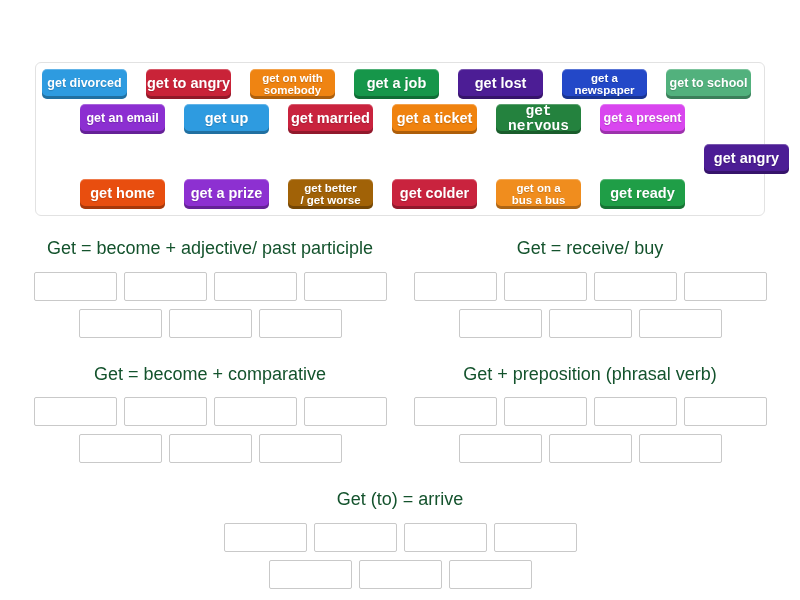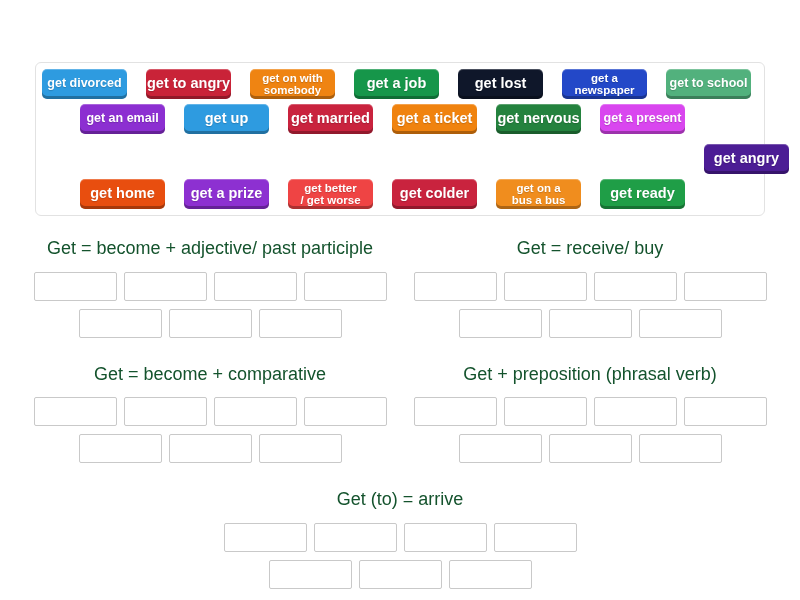--- a/index.html
+++ b/index.html
@@ -50,39 +50,39 @@
 <body>
 
 <div class="page">
   <div class="tray" id="tray">
       <div class="tray-row">
         <div class="chip small" style="background: rgb(46, 155, 224);">get divorced</div>
         <div class="chip" style="background: rgb(201, 35, 56);">get to angry</div>
         <div class="chip xs" style="background: rgb(239, 132, 18);">get on with
 somebody</div>
         <div class="chip" style="background: rgb(22, 150, 74);">get a job</div>
-        <div class="chip" style="background: #0f172a;">get lost</div>
+        <div class="chip" style="background: #4c1d95;">get lost</div>
         <div class="chip xs" style="background: rgb(35, 72, 200);">get a
 newspaper</div>
         <div class="chip small" style="background: rgb(82, 177, 125);">get to school</div>
       </div>
       <div class="tray-row">
         <div class="chip small" style="background: rgb(140, 47, 209);">get an email</div>
         <div class="chip" style="background: rgb(46, 155, 224);">get up</div>
         <div class="chip" style="background: rgb(201, 35, 62);">get married</div>
         <div class="chip" style="background: rgb(240, 131, 15);">get a ticket</div>
-        <div class="chip" style="background: rgb(36, 130, 62);">get nervous</div>
+        <div class="chip" style="background: rgb(36, 130, 62); font-family: Liberation Mono, monospace;">get nervous</div>
         <div class="chip small" style="background: #d946ef;">get a present</div>
         <div class="chip" style="background: #4c1d95; margin-top: 40px;">get angry</div>
         <div class="chip small" style="background: rgb(82, 177, 125);">get into a car</div>
       </div>
       <div class="tray-row">
         <div class="chip" style="background: rgb(232, 78, 15);">get home</div>
         <div class="chip" style="background: rgb(141, 48, 209);">get a prize</div>
-        <div class="chip xs" style="background: #ef4444;">get better
+        <div class="chip xs" style="background: #a16207;">get better
 / get worse</div>
         <div class="chip" style="background: rgb(201, 35, 62);">get colder</div>
         <div class="chip xs" style="background: rgb(240, 141, 30);">get on a
 bus a bus</div>
         <div class="chip" style="background: rgb(31, 158, 71);">get ready</div>
       </div>
     </div>
   <div class="groups" id="groups">
       <div class="group">
         <div class="group-title">Get = become + adjective/ past participle</div>

